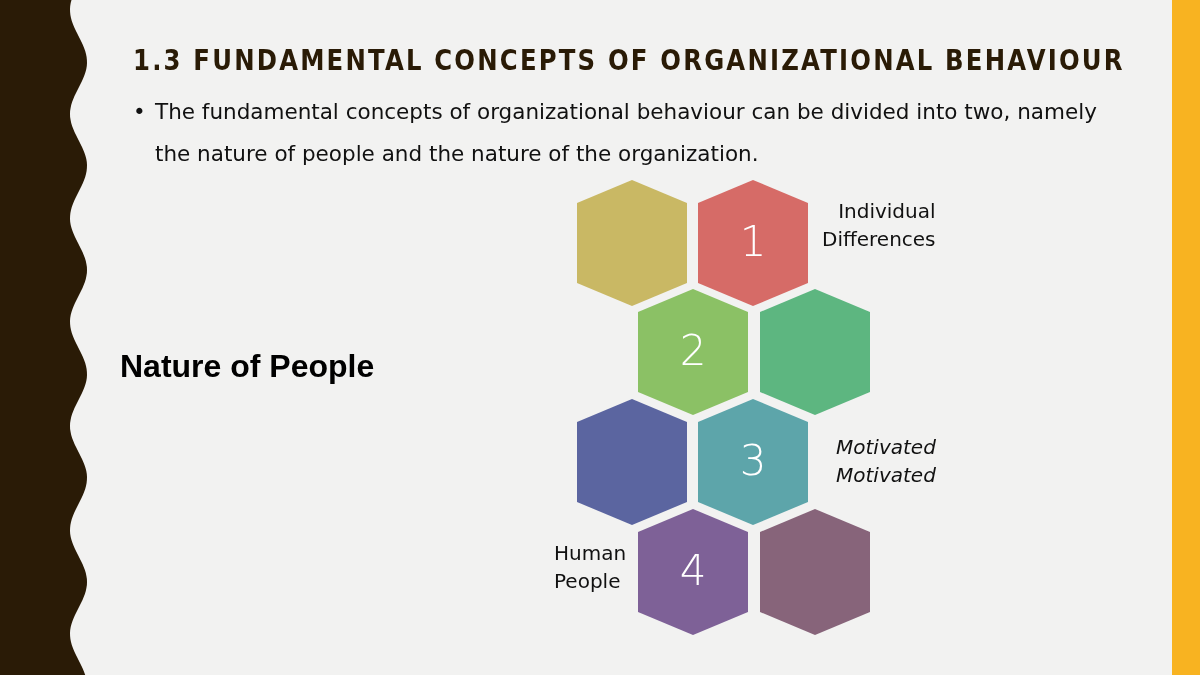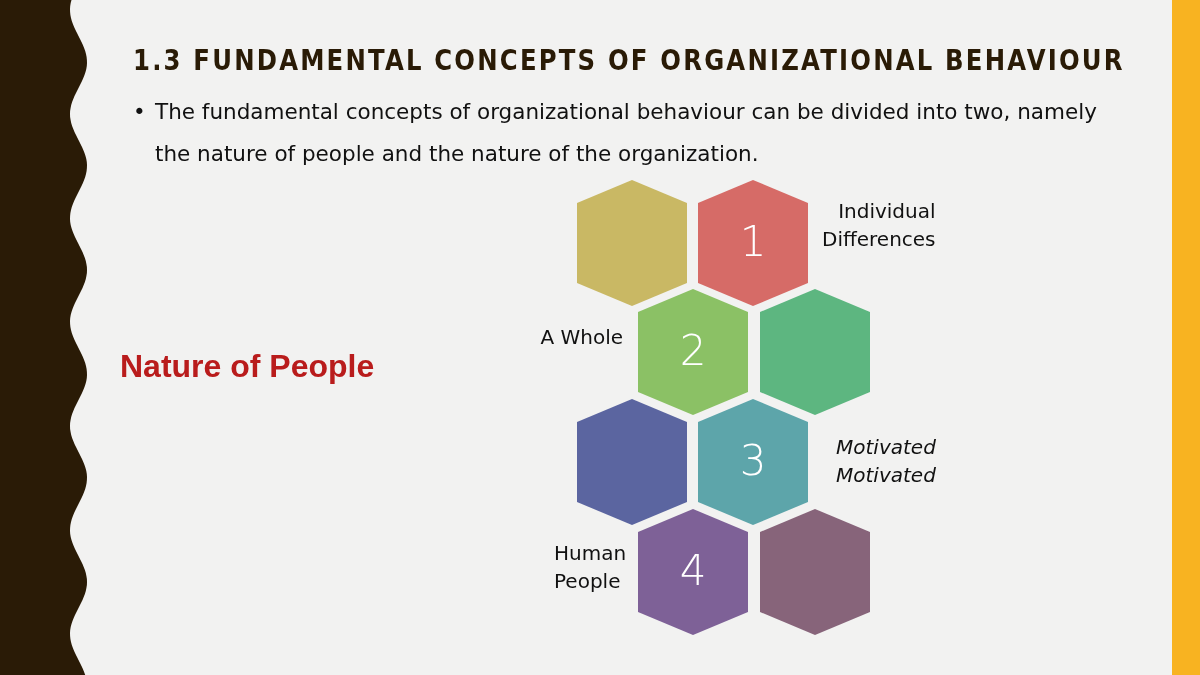--- a/index.html
+++ b/index.html
@@ -24,21 +24,21 @@
 
 <div class="right-band" style="background: rgb(248, 179, 33);"></div>
 
 <h1 class="title" style="color: rgb(42, 27, 6);">1.3 FUNDAMENTAL CONCEPTS OF ORGANIZATIONAL BEHAVIOUR</h1>
 
 <div class="bullet-row">
   <span class="bullet-dot">•</span>
   <span class="bullet-text">The fundamental concepts of organizational behaviour can be divided into two, namely the nature of people and the nature of the organization.</span>
 </div>
 
-<div class="nop" style="color: #b91c1c;">Nature of People</div>
+<div class="nop" style="color: #000000;">Nature of People</div>
 
 <svg class="hex-svg" viewBox="0 0 1200 675">
   <polygon id="hx0" points="632,180 687,203 687,283 632,306 577,283 577,203" fill="#C9B864"></polygon>
   <polygon id="hx1" points="753,180 808,203 808,283 753,306 698,283 698,203" fill="#D66B67"></polygon>
   <polygon id="hx2" points="693,289 748,312 748,392 693,415 638,392 638,312" fill="#8BC165"></polygon>
   <polygon id="hx3" points="815,289 870,312 870,392 815,415 760,392 760,312" fill="#5DB680"></polygon>
   <polygon id="hx4" points="632,399 687,422 687,502 632,525 577,502 577,422" fill="#5B65A0"></polygon>
   <polygon id="hx5" points="753,399 808,422 808,502 753,525 698,502 698,422" fill="#5DA5AA"></polygon>
   <polygon id="hx6" points="693,509 748,532 748,612 693,635 638,612 638,532" fill="#7E6197"></polygon>
   <polygon id="hx7" points="815,509 870,532 870,612 815,635 760,612 760,532" fill="#87647A"></polygon>
@@ -47,21 +47,20 @@
 <div class="hex-num" style="left:698px; top:217px;">1</div>
 <div class="hex-num" style="left:638px; top:326px;">2</div>
 <div class="hex-num" style="left:698px; top:436px;">3</div>
 <div class="hex-num" style="left:638px; top:546px;">4</div>
 
 <div class="hex-label" style="left:822px; top:197px;text-align:right;">
   <div>Individual</div>
   <div>Differences</div>
 </div>
 <div class="hex-label" style="left:500px; width:123px; text-align:right; top:323px;">
-  <div>A Whole</div>
 </div>
 <div class="hex-label" style="left:836px; top:433px;font-style:italic;">
   <div>Motivated</div>
   <div>Motivated</div>
 </div>
 <div class="hex-label" style="left:537px; top:539px;margin-left:17px;">
   <div>Human</div>
   <div>People</div>
 </div>
 

